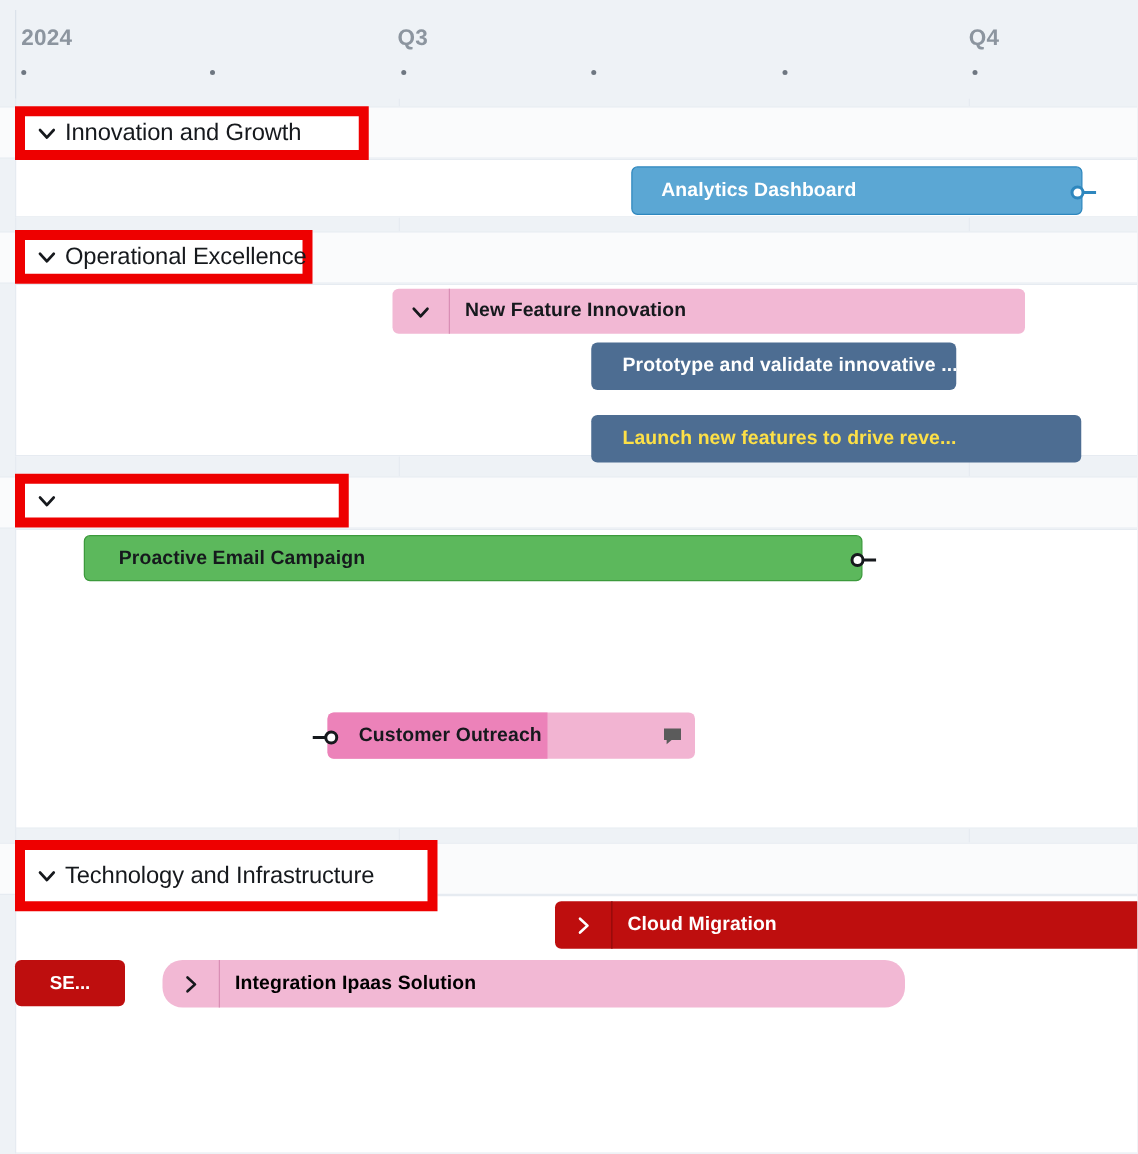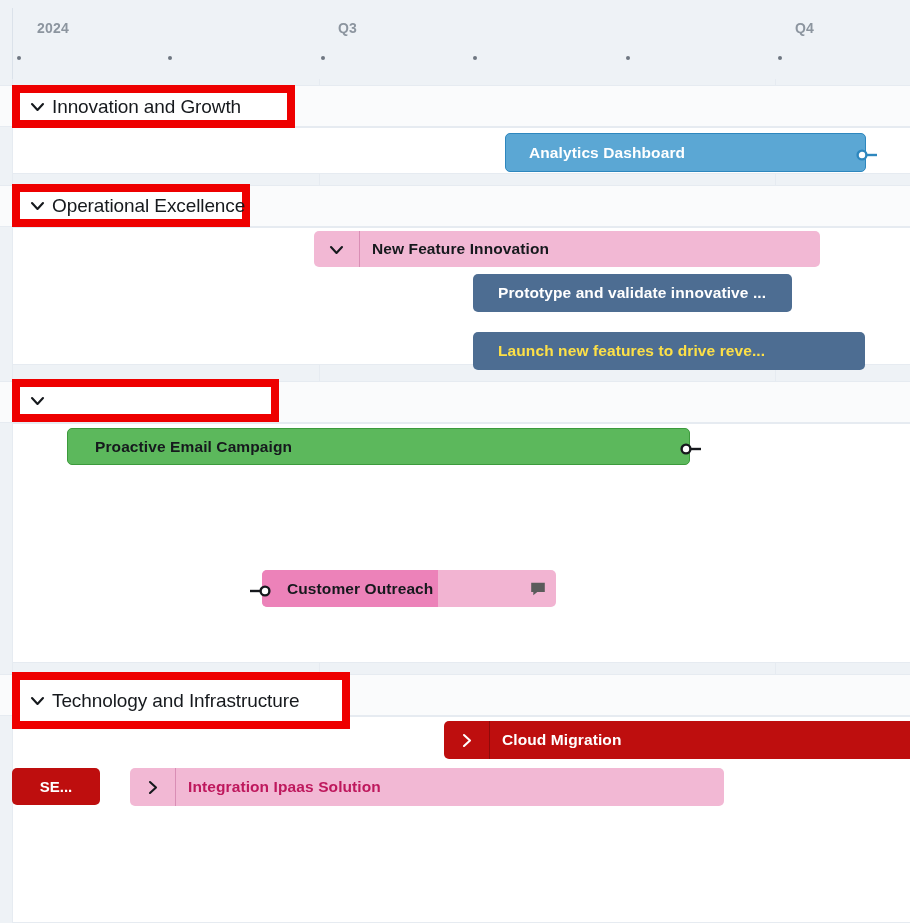--- a/index.html
+++ b/index.html
@@ -28,26 +28,25 @@
     content: "";
     position: absolute;
     left: 12px; right: 0; top: 8px;
     height: 71px;
     border-left: 1px solid #dbe2ea;
     pointer-events: none;
   }
   .tick-label {
     position: absolute;
     top: 20px;
-    font-size: 14px;
+    font-size: 18px;
     font-weight: bold;
     color: #8c959f;
     letter-spacing: 0.2px;
     white-space: nowrap;
-    margin-left: 20px;
   }
   .tick-dot {
     position: absolute;
     top: 56px;
     width: 4px; height: 4px;
     border-radius: 50%;
     background: #6e7781;
   }
 
   
@@ -227,21 +226,21 @@
         <span class="group-title-text">Operational Excellence</span>
       </div>
       <div class="bar summary" style="left: 314px; top: 231px; width: 506px; height: 36px; background: rgb(242, 184, 212); color: rgb(22, 25, 29);">
         <span class="bar-toggle" style="border-right: 1px solid rgb(217, 142, 181);">
           <svg viewBox="0 0 15 15" width="15" height="15" aria-hidden="true">
             <path d="M2 5 L7.5 11 L13 5" fill="none" stroke="#16191d" stroke-width="2.1" stroke-linecap="round" stroke-linejoin="round"></path>
           </svg>
         </span>
         <span class="bar-label" style="margin-left: 12px;">New Feature Innovation</span>
       </div>
-      <div class="bar" style="left: 473px; top: 274px; width: 319px; height: 38px; background: rgb(77, 109, 146); color: rgb(255, 255, 255);">
+      <div class="bar" style="left: 473px; top: 274px; width: 292px; height: 38px; background: rgb(77, 109, 146); color: rgb(255, 255, 255);">
         <span class="bar-label" style="margin-left: 25px;">Prototype and validate innovative ...</span>
       </div>
       <div class="bar" style="left: 473px; top: 320px; width: 392px; height: 38px; background: rgb(77, 109, 146); color: #fde047; margin-top: 12px;">
         <span class="bar-label" style="margin-left: 25px;">Launch new features to drive reve...</span>
       </div>
       <div class="section-header" style="top: 381px; height: 42px;"></div>
       <div class="section-body" style="top: 423px; height: 240px;"></div>
       <div class="group-title-box" style="left: 12px; top: 379px; width: 267px; height: 43px; border-color: rgb(238, 0, 0);">
         <span class="chev"><svg viewBox="0 0 15 15" width="15" height="15" aria-hidden="true">
             <path d="M2 5 L7.5 11 L13 5" fill="none" stroke="#16191d" stroke-width="2.1" stroke-linecap="round" stroke-linejoin="round"></path>
@@ -274,21 +273,21 @@
         <span class="group-title-text">Technology and Infrastructure</span>
       </div>
       <div class="bar summary" style="left: 444px; top: 721px; width: 480px; height: 38px; background: rgb(190, 14, 14); color: rgb(255, 255, 255);">
         <span class="bar-toggle" style="border-right: 1px solid rgb(143, 10, 10);">
           <svg viewBox="0 0 15 15" width="15" height="15" aria-hidden="true">
             <path d="M5 2 L11 7.5 L5 13" fill="none" stroke="#ffffff" stroke-width="2.1" stroke-linecap="round" stroke-linejoin="round"></path>
           </svg>
         </span>
         <span class="bar-label" style="margin-left: 12px;">Cloud Migration</span>
       </div>
-      <div class="bar summary" style="left: 130px; top: 768px; width: 594px; height: 38px; background: rgb(242, 184, 212); color: #be185d;">
+      <div class="bar summary" style="left: 130px; top: 768px; width: 594px; height: 38px; background: rgb(242, 184, 212); color: #000000; border-radius: 16px;">
         <span class="bar-toggle" style="border-right: 1px solid rgb(217, 142, 181);">
           <svg viewBox="0 0 15 15" width="15" height="15" aria-hidden="true">
             <path d="M5 2 L11 7.5 L5 13" fill="none" stroke="#16191d" stroke-width="2.1" stroke-linecap="round" stroke-linejoin="round"></path>
           </svg>
         </span>
         <span class="bar-label" style="margin-left: 12px;">Integration Ipaas Solution</span>
       </div>
       <div class="mini-bar" style="left: 12px; top: 768px; width: 88px; height: 37px; background: rgb(190, 14, 14); color: rgb(255, 255, 255);">
         <span>SE...</span>
       </div>

